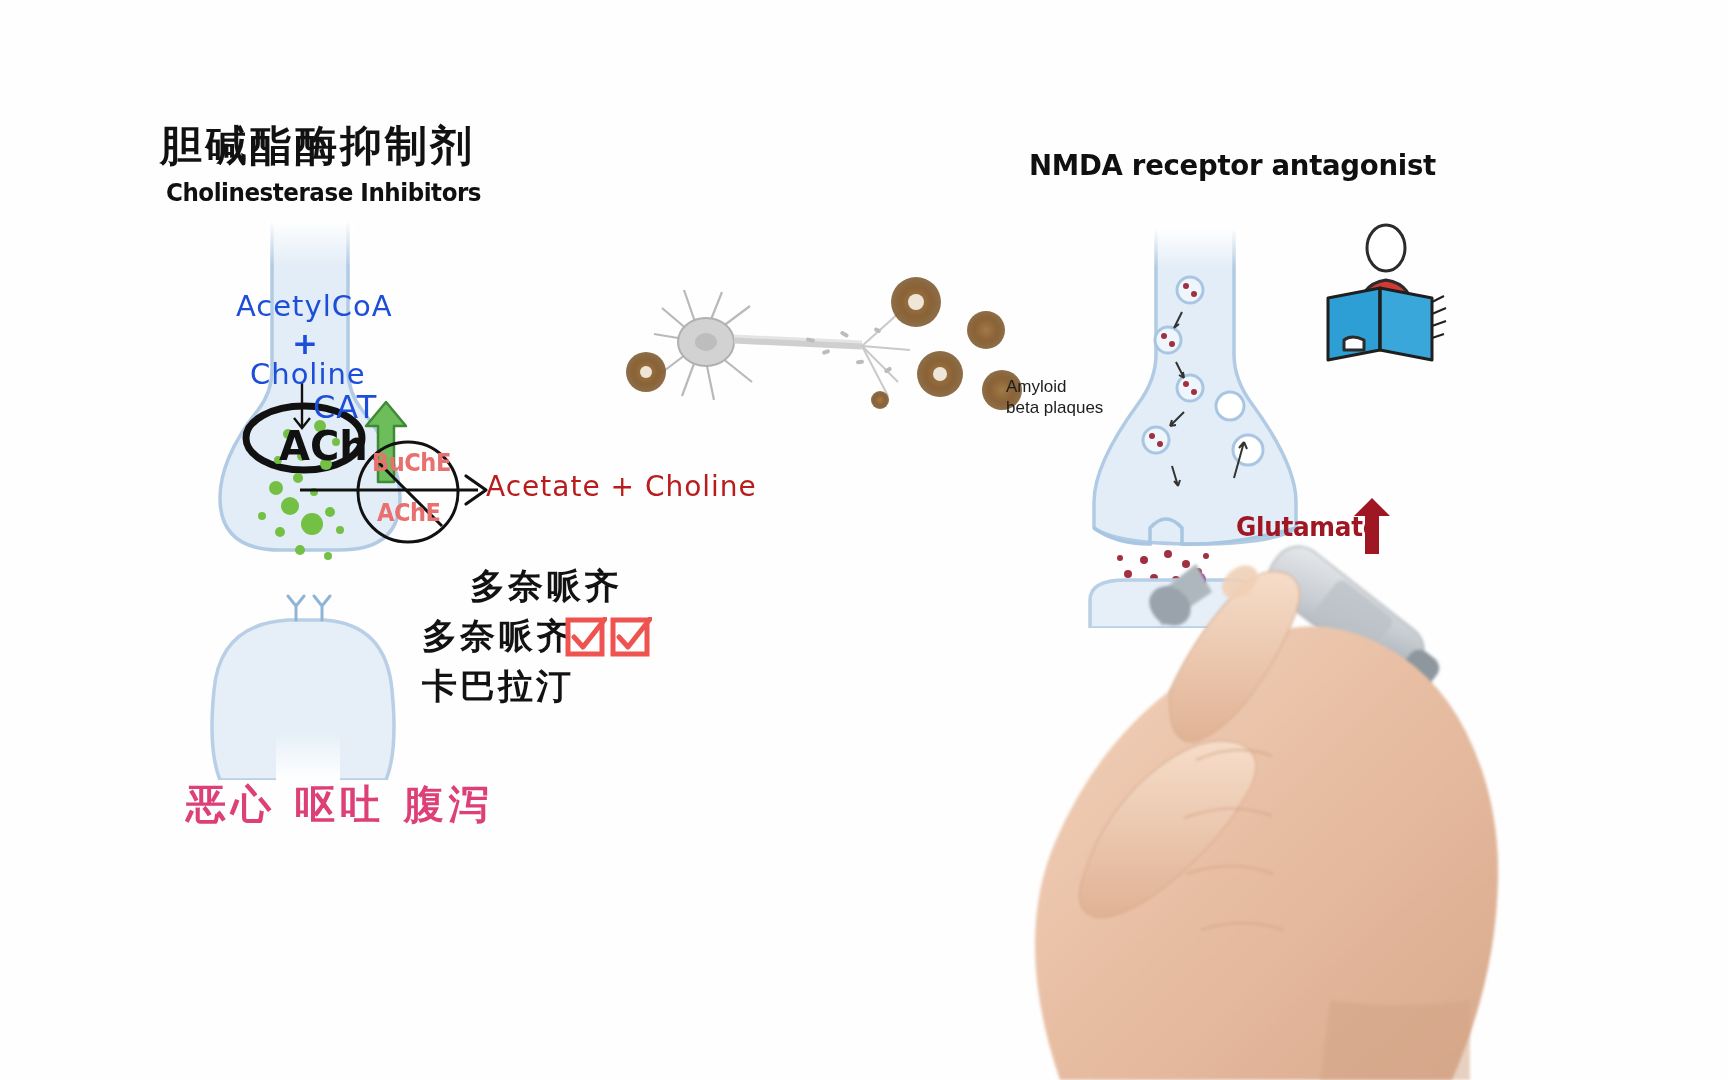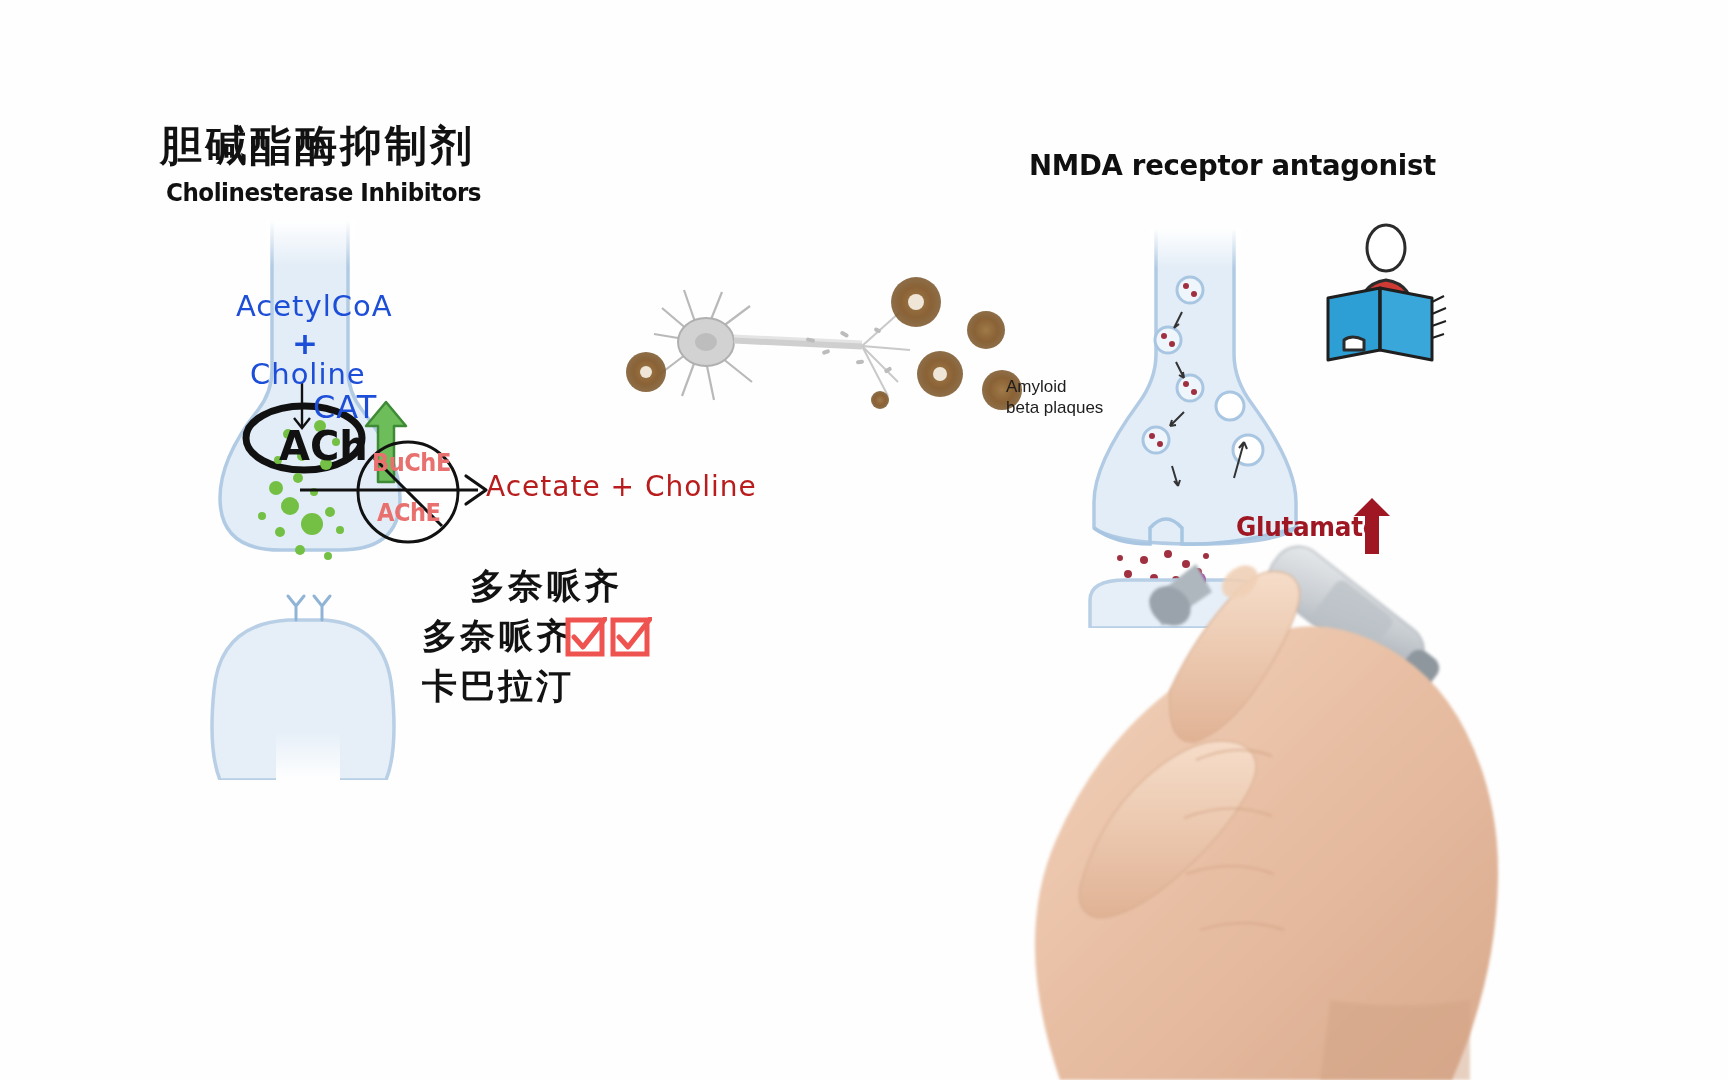--- a/index.html
+++ b/index.html
@@ -241,20 +241,21 @@
 
   <svg class="abs" style="left:565px; top:617px;" width="42" height="40" viewBox="0 0 42 40">
     <rect x="3" y="3" width="34" height="34" fill="none" stroke="#ef5350" stroke-width="5"></rect>
     <path d="M9,20 L18,30 L40,2" fill="none" stroke="#ef5350" stroke-width="5" stroke-linecap="round" stroke-linejoin="round"></path>
   </svg>
   <svg class="abs" style="left:610px; top:617px;" width="42" height="40" viewBox="0 0 42 40">
     <rect x="3" y="3" width="34" height="34" fill="none" stroke="#ef5350" stroke-width="5"></rect>
     <path d="M9,20 L18,30 L40,2" fill="none" stroke="#ef5350" stroke-width="5" stroke-linecap="round" stroke-linejoin="round"></path>
   </svg>
 
+  <div class="abs" id="se-pink">恶心 呕吐 腹泻</div>
 
   <svg class="abs" style="left:610px; top:250px;" width="420" height="200" viewBox="0 0 420 200">
     <defs>
       <radialGradient id="plaque" cx="50%" cy="50%" r="50%">
         <stop offset="0%" stop-color="#a07a48"></stop>
         <stop offset="60%" stop-color="#8a6236"></stop>
         <stop offset="100%" stop-color="#7a5529" stop-opacity="0.85"></stop>
       </radialGradient>
     </defs>
 

